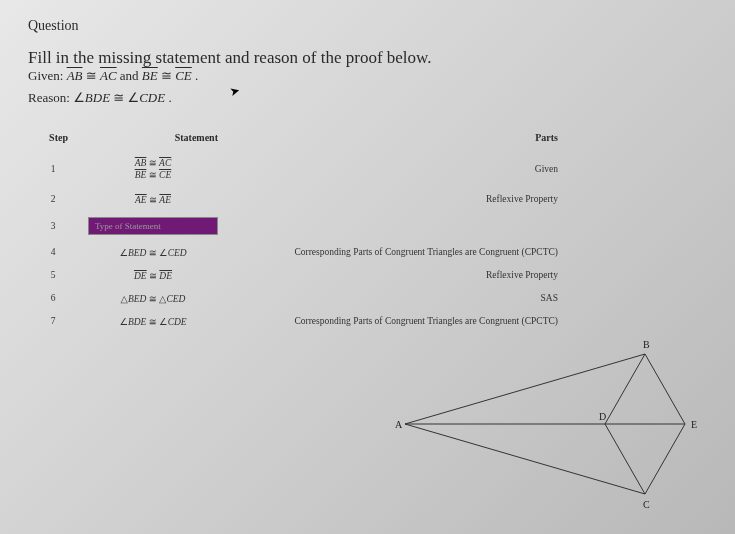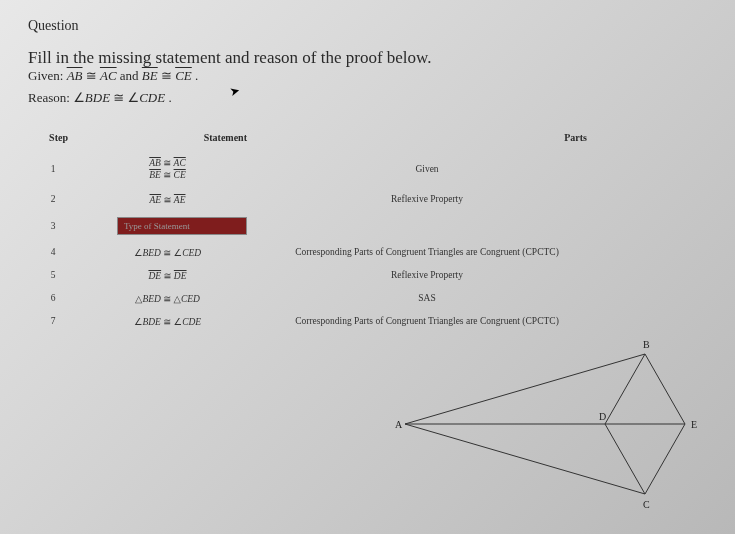--- a/index.html
+++ b/index.html
@@ -40,32 +40,31 @@
     font-size: 10px;
   }
   .proof-table td {
     padding: 6px 10px;
     vertical-align: middle;
     font-size: 9.5px;
     color: #333;
   }
   .col-step { width: 50px; text-align: center; }
   .col-stmt { width: 150px; text-align: center; }
-  .col-reason { width: 340px; text-align: center; }
+  .col-reason { width: 340px; text-align: right; }
   .stmt-cell { text-align: center; }
   .input-box {
     border: 1px solid #888;
-    background: #7f1d1d;
+    background: #701a75;
     padding: 3px 6px;
     font-size: 9px;
     color: #999;
     width: 130px;
     text-align: left;
     display: inline-block;
-    margin-left: 29px;
   }
   .stack { display: inline-block; text-align: right; line-height: 1.3; }
   .figure {
     position: absolute;
     right: 30px;
     bottom: 20px;
     width: 320px;
     height: 180px;
   }
   .cursor {

